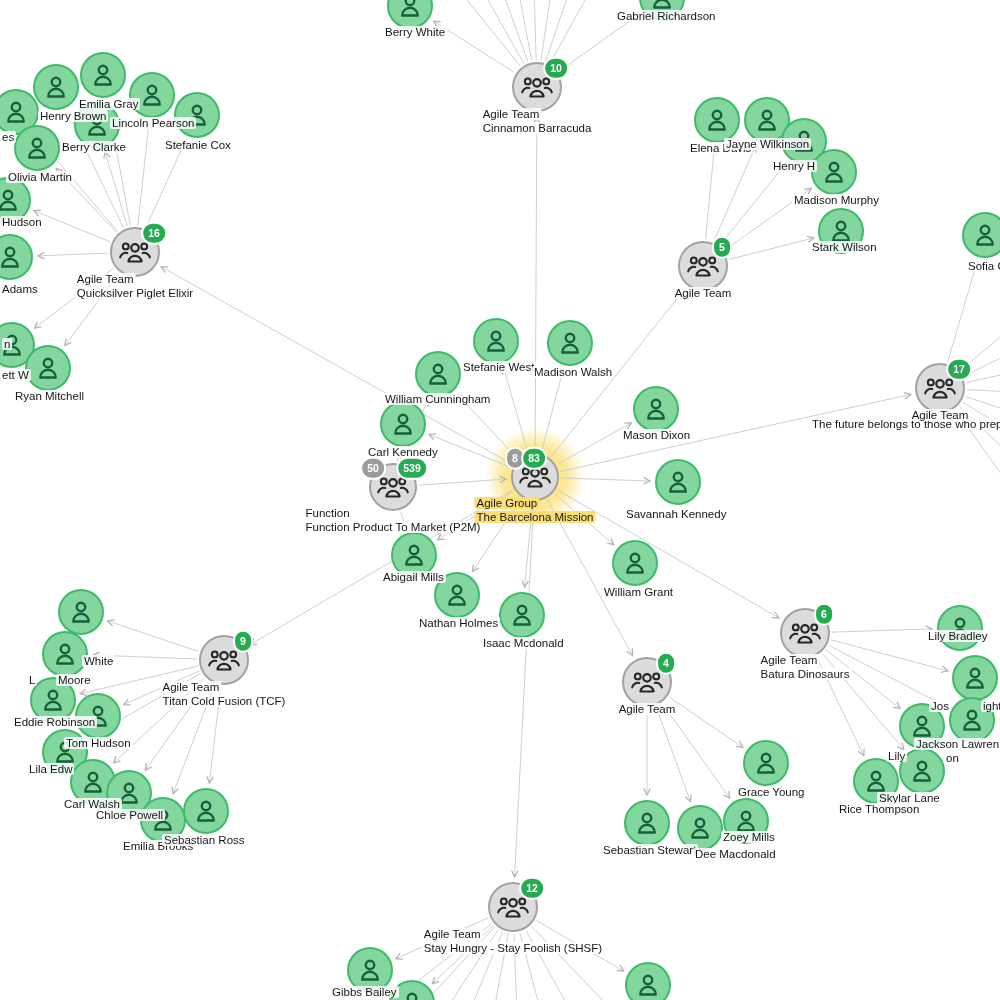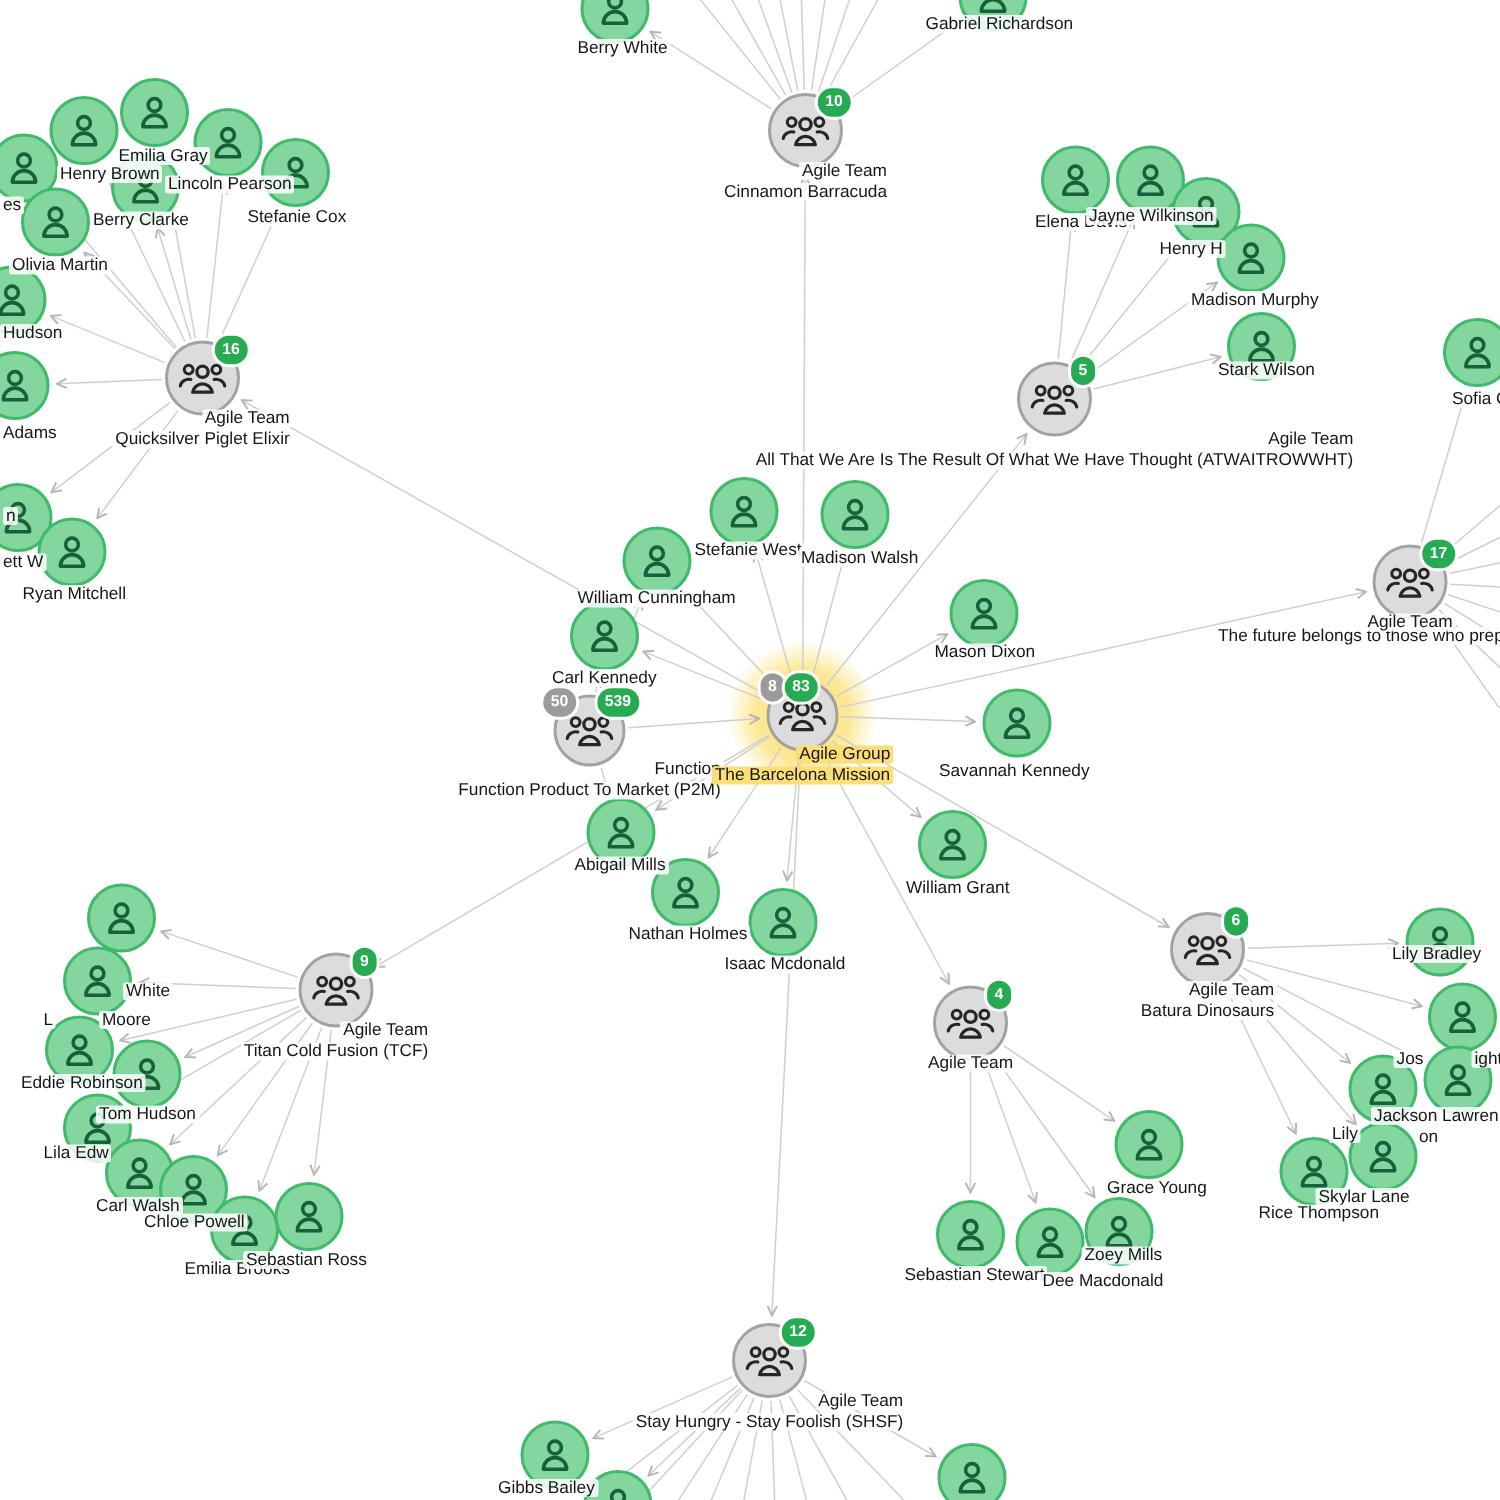--- a/index.html
+++ b/index.html
@@ -16,21 +16,21 @@
   .person{background:var(--person-fill);border:2px solid var(--person-border);}
   .team{background:var(--team-fill);border:2px solid var(--team-border);}
   .badge{position:absolute;transform:translate(-50%,-50%);border-radius:999px;color:#fff;
          font-size:10.5px;font-weight:bold;line-height:1;padding:4px 5px;min-width:10px;text-align:center;
          border:2px solid #fff;box-sizing:border-box;}
   .badge.green{background:var(--badge-green);}
   .badge.gray{background:var(--badge-gray);}
   .lbl{position:absolute;font-size:11.5px;line-height:1.2;color:#161616;white-space:nowrap;}
   .chip{background:rgba(255,255,255,.85);border-radius:2px;padding:0 2px;}
   .chip.yellow{background:var(--highlight);}
-  .teamlbl{position:absolute;transform:translateX(-50%);text-align:right;}
+  .teamlbl{position:absolute;transform:translateX(-50%);text-align:left;}
   .teamlbl div{white-space:nowrap;}
 </style>
 </head>
 <body>
 
 <div id="canvas">
   <div id="halo-layer">
       <div class="halo" style="left: 485px; top: 427px; width: 100px; height: 100px;"></div>
     </div>
   <svg id="edge-svg" width="1000" height="1000">
@@ -580,21 +580,21 @@
       <div class="lbl" style="left: 383px; top: 393px;"><span class="chip">William Cunningham</span></div>
       <div class="lbl" style="left: 366px; top: 446px;"><span class="chip">Carl Kennedy</span></div>
       <div class="lbl" style="left: 621px; top: 429px;"><span class="chip">Mason Dixon</span></div>
       <div class="lbl" style="left: 624px; top: 508px;"><span class="chip">Savannah Kennedy</span></div>
       <div class="lbl" style="left: 602px; top: 586px;"><span class="chip">William Grant</span></div>
       <div class="lbl" style="left: 381px; top: 571px;"><span class="chip">Abigail Mills</span></div>
       <div class="lbl" style="left: 417px; top: 617px;"><span class="chip">Nathan Holmes</span></div>
       <div class="lbl" style="left: 481px; top: 637px;"><span class="chip">Isaac Mcdonald</span></div>
       <div class="lbl" style="left: 82px; top: 631px; margin-top: 24px;"><span class="chip">White</span></div>
       <div class="lbl" style="left: 27px; top: 674px;"><span class="chip">L</span></div>
-      <div class="lbl" style="left: 66px; top: 674px;"><span class="chip">Moore</span></div>
+      <div class="lbl" style="left: 56px; top: 674px;"><span class="chip">Moore</span></div>
       <div class="lbl" style="left: 12px; top: 716px;"><span class="chip">Eddie Robinson</span></div>
       <div class="lbl" style="left: 64px; top: 737px;"><span class="chip">Tom Hudson</span></div>
       <div class="lbl" style="left: 27px; top: 763px;"><span class="chip">Lila Edw</span></div>
       <div class="lbl" style="left: 62px; top: 798px;"><span class="chip">Carl Walsh</span></div>
       <div class="lbl" style="left: 94px; top: 809px;"><span class="chip">Chloe Powell</span></div>
       <div class="lbl" style="left: 121px; top: 840px;"><span class="chip">Emilia Brooks</span></div>
       <div class="lbl" style="left: 162px; top: 834px;"><span class="chip">Sebastian Ross</span></div>
       <div class="lbl" style="left: 926px; top: 630px;"><span class="chip">Lily Bradley</span></div>
       <div class="lbl" style="left: 929px; top: 700px;"><span class="chip">Jos</span></div>
       <div class="lbl" style="left: 981px; top: 700px;"><span class="chip">ight</span></div>
@@ -612,21 +612,20 @@
       <div class="lbl teamlbl" style="left: 135px; top: 273px;">
         <div><span class="chip">Agile Team</span></div>
         <div><span class="chip">Quicksilver Piglet Elixir</span></div>
       </div>
       <div class="lbl teamlbl" style="left: 537px; top: 108px;">
         <div><span class="chip">Agile Team</span></div>
         <div><span class="chip">Cinnamon Barracuda</span></div>
       </div>
       <div class="lbl teamlbl" style="left: 703px; top: 287px;">
         <div><span class="chip">Agile Team</span></div>
-        <div><span class="chip">All That We Are Is The Result Of What We Have Thought (ATWAITROWWHT)</span></div>
       </div>
       <div class="lbl teamlbl" style="left: 940px; top: 409px;">
         <div><span class="chip">Agile Team</span></div>
       </div>
       <div class="lbl teamlbl" style="left: 224px; top: 681px;">
         <div><span class="chip">Agile Team</span></div>
         <div><span class="chip">Titan Cold Fusion (TCF)</span></div>
       </div>
       <div class="lbl teamlbl" style="left: 647px; top: 703px;">
         <div><span class="chip">Agile Team</span></div>

